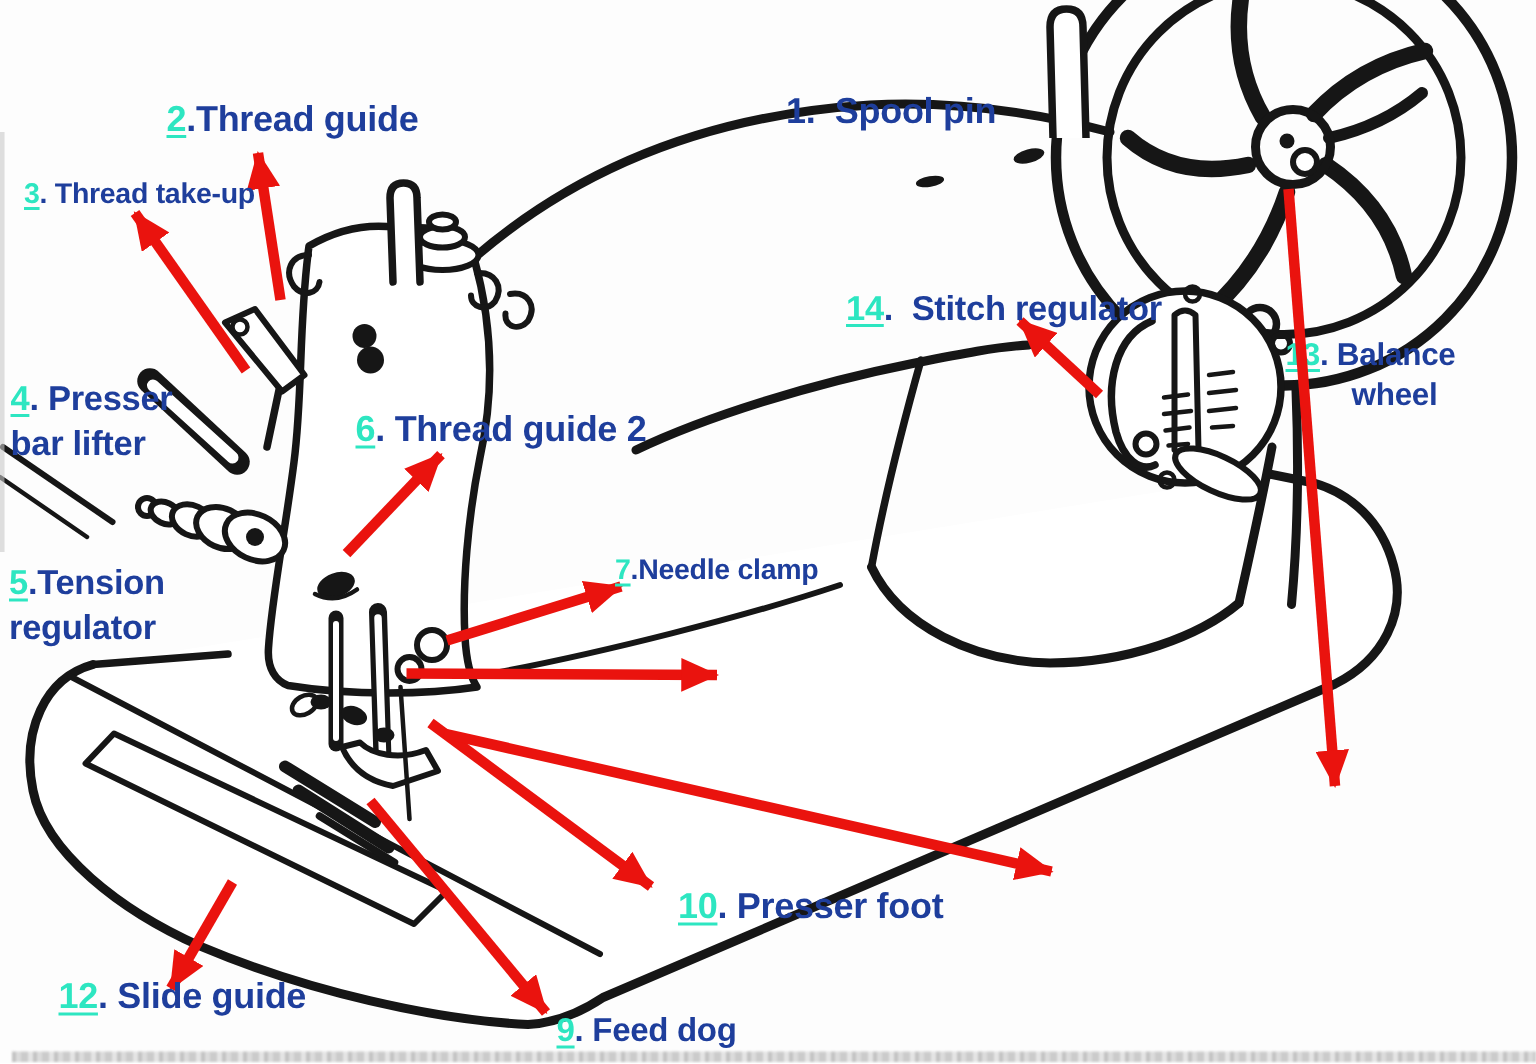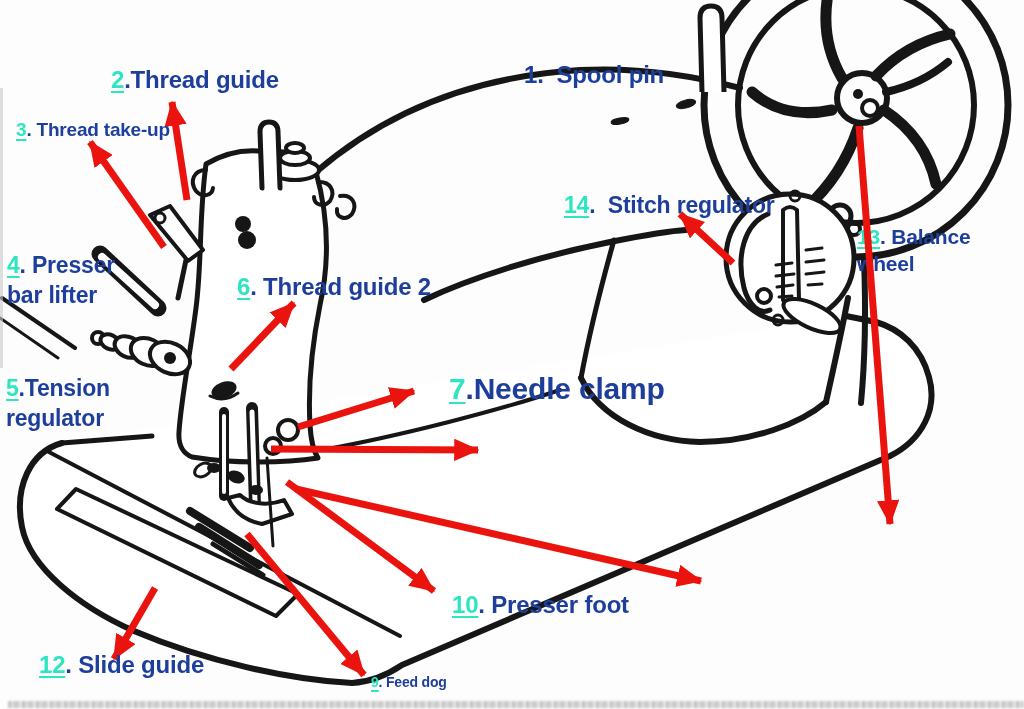--- a/index.html
+++ b/index.html
@@ -154,25 +154,25 @@
       <line x1="733" y1="263" x2="680" y2="214" marker-end="url(#ah)"></line>
     </g>
   </svg>
 
   <div class="lbl" style="left:524px;top:59px;font-size:24px"><span class="numb">1</span><span>.  Spool pin</span></div>
   <div class="lbl" style="left:111px;top:64px;font-size:24px"><span class="num">2</span><span>.Thread guide</span></div>
   <div class="lbl" style="left:16px;top:118px;font-size:19px"><span class="num">3</span><span>. Thread take-up</span></div>
   <div class="lbl" style="left:7px;top:251px;font-size:23px"><span class="num">4</span><span>. Presser</span><div>bar lifter</div></div>
   <div class="lbl" style="left:6px;top:374px;font-size:23px"><span class="num">5</span><span>.Tension</span><div>regulator</div></div>
   <div class="lbl" style="left:237px;top:271px;font-size:24px"><span class="num">6</span><span>. Thread guide 2</span></div>
-  <div class="lbl" style="left:449px;top:369px;font-size:30px"><span class="num">7</span><span>.Needle clamp</span></div>
-  <div class="lbl" style="left:371px;top:673px;font-size:14px"><span class="num">9</span><span>. Feed dog</span></div>
+  <div class="lbl" style="left:410px;top:369px;font-size:19px"><span class="num">7</span><span>.Needle clamp</span></div>
+  <div class="lbl" style="left:371px;top:673px;font-size:22px"><span class="num">9</span><span>. Feed dog</span></div>
   <div class="lbl" style="left:452px;top:589px;font-size:24px"><span class="num">10</span><span>. Presser foot</span></div>
   <div class="lbl" style="left:39px;top:649px;font-size:24px"><span class="num">12</span><span>. Slide guide</span></div>
-  <div class="lbl l13" style="left:857px;top:223px;font-size:21px"><span class="num">13</span><span>. Balance</span><div style="">wheel</div></div>
+  <div class="lbl l13" style="left:857px;top:223px;font-size:21px"><span class="num">13</span><span>. Balance</span><div style="margin-left:44px">wheel</div></div>
   <div class="lbl" style="left:564px;top:191px;font-size:23px"><span class="num">14</span><span>.  Stitch regulator</span></div>
 
   <svg id="overLayer" width="1024" height="709" viewBox="0 0 1024 709">
     <defs>
       <marker id="ah2" markerWidth="3.6" markerHeight="3.2" refX="3.4" refY="1.6" orient="auto" markerUnits="strokeWidth">
         <path d="M0,0 L3.6,1.6 L0,3.2 Z" fill="#ea130e"></path>
       </marker>
     </defs>
     <line x1="859" y1="126" x2="890" y2="524" stroke="#ea130e" stroke-width="7" marker-end="url(#ah2)"></line>
   </svg>

